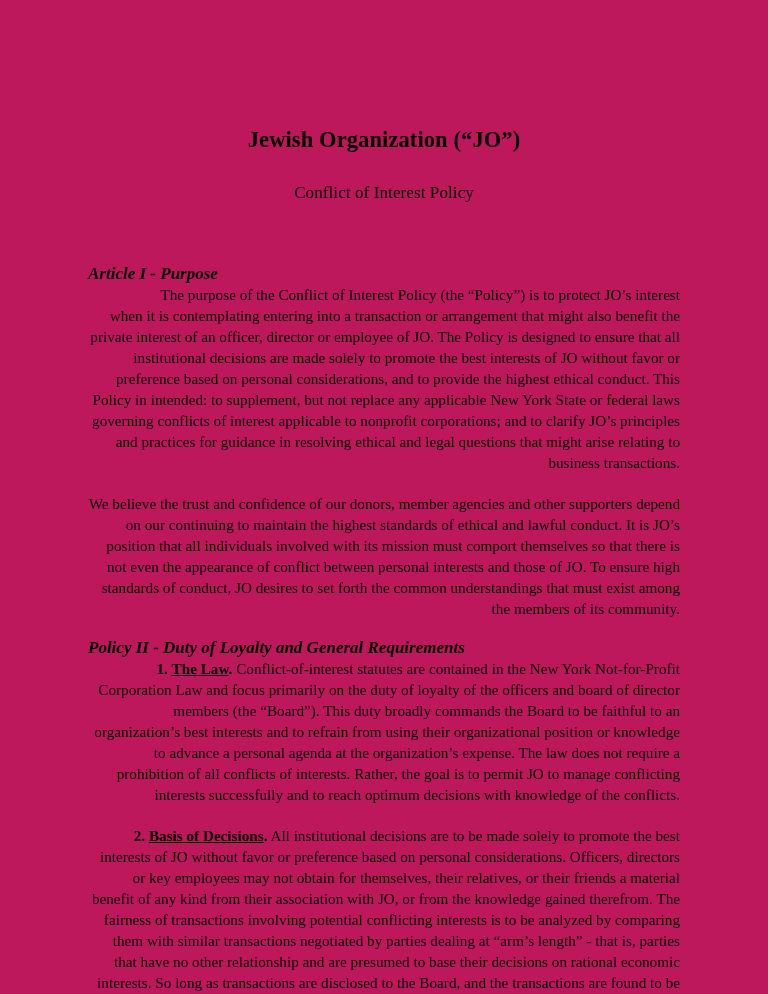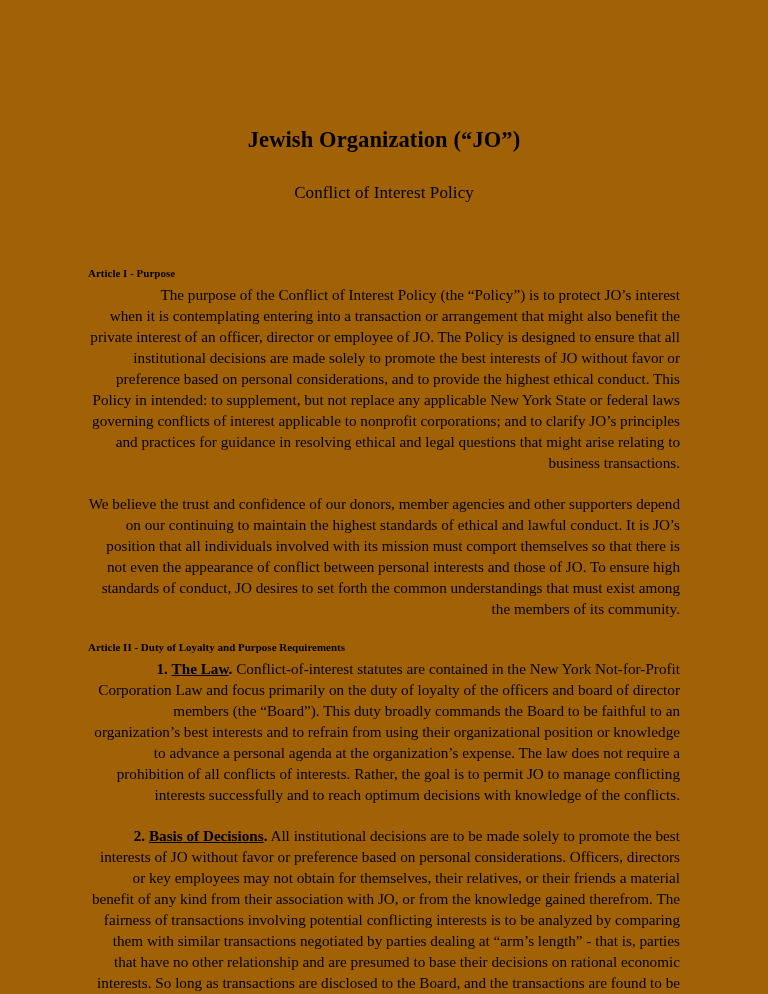--- a/index.html
+++ b/index.html
@@ -10,21 +10,21 @@
   }
   body {
     font-family: "Liberation Serif", "DejaVu Serif", serif;
     color: #000000;
   }
   .page {
     position: relative;
     width: 768px;
     height: 994px;
     margin: 0 auto;
-    background: #a16207;
+    background: #be185d;
     box-sizing: border-box;
     overflow: hidden;
   }
   .content {
     position: absolute;
     left: 88px;
     top: 0;
     width: 592px;
   }
   .doc-title {
@@ -39,24 +39,25 @@
   .doc-subtitle {
     text-align: center;
     font-size: 17px;
     font-weight: normal;
     line-height: 1.2;
     margin: 0;
     padding-top: 30px;
     letter-spacing: 0.1px;
   }
   .section-heading {
-    font-size: 11px;
+    font-size: 17px;
     font-weight: bold;
     line-height: 19.7px;
     margin: 0;
+    font-style: italic;
   }
   .body-para {
     font-size: 15.2px;
     line-height: 21px;
     margin: 0;
     text-align: right;
   }
   .para-indent {
     text-indent: 48px;
   }
@@ -87,21 +88,21 @@
     <div class="section-heading">Article I - Purpose</div>
 
     <p class="body-para para-indent">The purpose of the Conflict of Interest Policy (the “Policy”) is to protect JO’s interest when it is contemplating entering into a transaction or arrangement that might also benefit the private interest of an officer, director or employee of JO.  The Policy is designed to ensure that all institutional decisions are made solely to promote the best interests of JO without favor or preference based on personal considerations, and to provide the highest ethical conduct. This Policy in intended: to supplement, but not replace any applicable New York State or federal laws governing conflicts of interest applicable to nonprofit corporations; and to clarify JO’s principles and practices for guidance in resolving ethical and legal questions that might arise relating to business transactions.</p>
 
     <div class="gap-para"></div>
 
     <p class="body-para">We believe the trust and confidence of our donors, member agencies and other supporters depend on our continuing to maintain the highest standards of ethical and lawful conduct. It is JO’s position that all individuals involved with its mission must comport themselves so that there is not even the appearance of conflict between personal interests and those of JO. To ensure high standards of conduct, JO desires to set forth the common understandings that must exist among the members of its community.</p>
 
     <div class="gap-before-article2"></div>
 
-    <div class="section-heading">Article II - Duty of Loyalty and Purpose Requirements</div>
+    <div class="section-heading">Policy II - Duty of Loyalty and General Requirements</div>
 
     <p class="body-para"><span class="run-in">1.</span><span> </span><span class="run-in-underline">The Law</span><span class="run-in">.</span><span>  Conflict-of-interest statutes are contained in the New York Not-for-Profit Corporation Law and focus primarily on the duty of loyalty of the officers and board of director members (the “Board”). This duty broadly commands the Board to be faithful to an organization’s best interests and to refrain from using their organizational position or knowledge to advance a personal agenda at the organization’s expense. The law does not require a prohibition of all conflicts of interests.  Rather, the goal is to permit JO to manage conflicting interests successfully and to reach optimum decisions with knowledge of the conflicts.</span></p>
 
     <div class="gap-para"></div>
 
     <p class="body-para"><span class="run-in">2.</span><span> </span><span class="run-in-underline">Basis of Decisions</span><span class="run-in">.</span><span>  All institutional decisions are to be made solely to promote the best interests of JO without favor or preference based on personal considerations.  Officers, directors or key employees may not obtain for themselves, their relatives, or their friends a material benefit of any kind from their association with JO, or from the knowledge gained therefrom. The fairness of transactions involving potential conflicting interests is to be analyzed by comparing them with similar transactions negotiated by parties dealing at “arm’s length” - that is, parties that have no other relationship and are presumed to base their decisions on rational economic interests.  So long as transactions are disclosed to the Board, and the transactions are found to be in the best interests of JO, they may lawfully be undertaken.</span></p>
 
   </div>
 </div>
 

